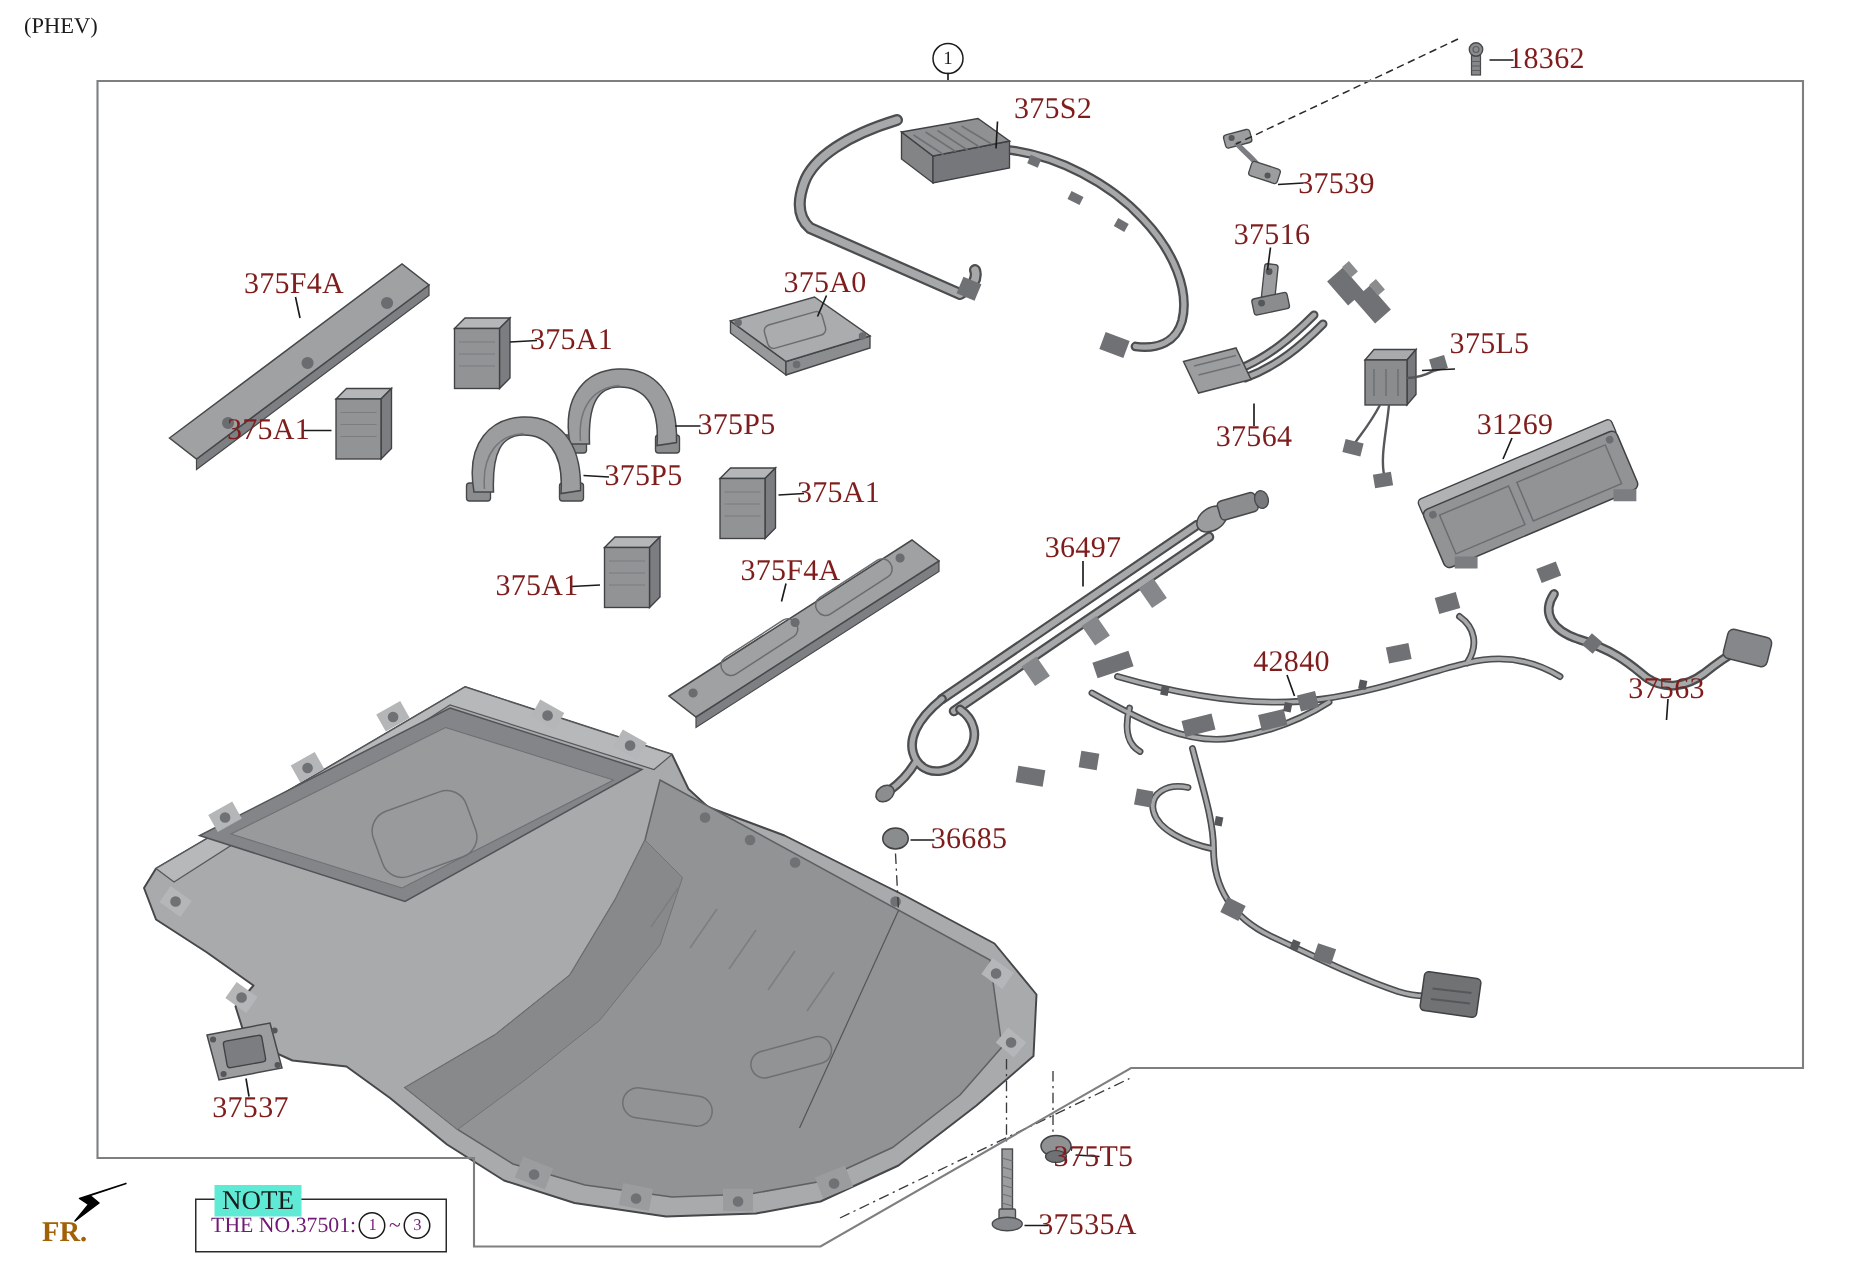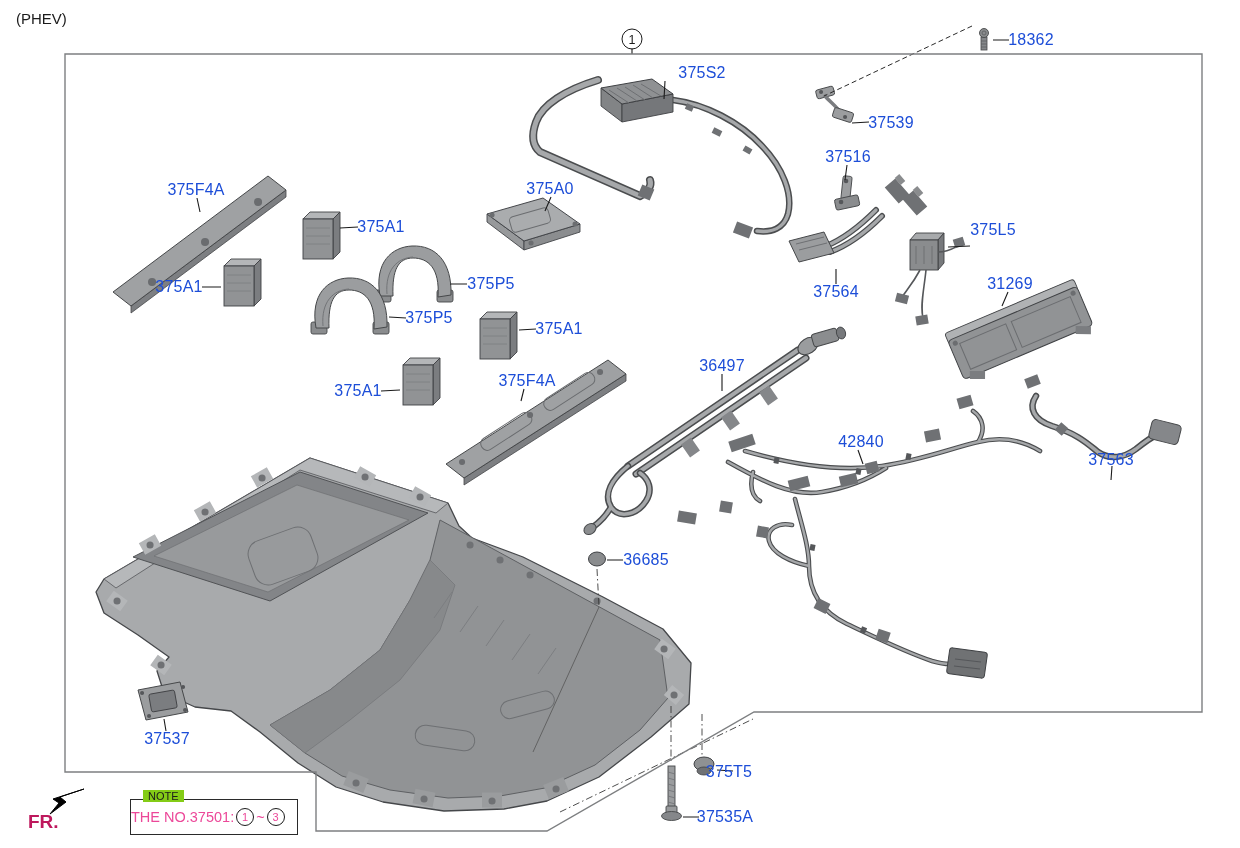--- a/index.html
+++ b/index.html
@@ -1,29 +1,29 @@
 <!DOCTYPE html>
 <html><head>
 <meta charset="utf-8">
 <style>
   html,body{margin:0;padding:0;background:#ffffff;}
   .stage{position:relative;width:1240px;height:848px;background:#ffffff;overflow:hidden;
-         font-family:Liberation Sans, sans-serif;}
+         font-family:Liberation Serif, serif;}
   .stage svg{position:absolute;left:0;top:0;}
-  .lbl{position:absolute;transform:translate(-50%,-50%);font-size:16px;color:#1d4ed8;
+  .lbl{position:absolute;transform:translate(-50%,-50%);font-size:20px;color:#7f1d1d;
        white-space:nowrap;letter-spacing:.2px;z-index:5;}
   .corner-note{position:absolute;left:16px;top:10px;font-size:15px;color:#1b1b1b;z-index:5;}
-  .fr{position:absolute;left:28px;top:811px;font-size:19px;font-weight:bold;color:#be185d;z-index:5;}
+  .fr{position:absolute;left:28px;top:811px;font-size:19px;font-weight:bold;color:#a16207;z-index:5;}
   .callout{position:absolute;left:632px;top:39px;transform:translate(-50%,-50%);
            width:19px;height:19px;border:1.4px solid #1b1b1b;border-radius:50%;
            display:flex;align-items:center;justify-content:center;font-size:12.5px;color:#1b1b1b;z-index:5;}
   .notebox{position:absolute;left:130px;top:799px;width:166px;height:34px;border:1.6px solid #2a2a2a;z-index:5;}
-  .notelegend{position:absolute;left:12px;top:-10px;background:#84cc16;padding:0 5px;font-size:11px;color:#1b1b1b;}
+  .notelegend{position:absolute;left:12px;top:-10px;background:#5eead4;padding:0 5px;font-size:18px;color:#1b1b1b;}
   .notetext{position:absolute;left:0;top:0;width:100%;height:100%;display:flex;align-items:center;
-            justify-content:flex-start;gap:2px;font-size:14.5px;color:#ec4899;white-space:nowrap;}
+            justify-content:center;gap:2px;font-size:14.5px;color:#701a75;white-space:nowrap;}
   .cnum{display:inline-flex;width:16px;height:16px;border:1.2px solid #1b1b1b;border-radius:50%;
         align-items:center;justify-content:center;font-size:11px;}
 </style>
 </head>
 <body>
 
 <div class="stage">
 
 <svg width="1240" height="848" viewBox="0 0 1240 848">
   <defs>

